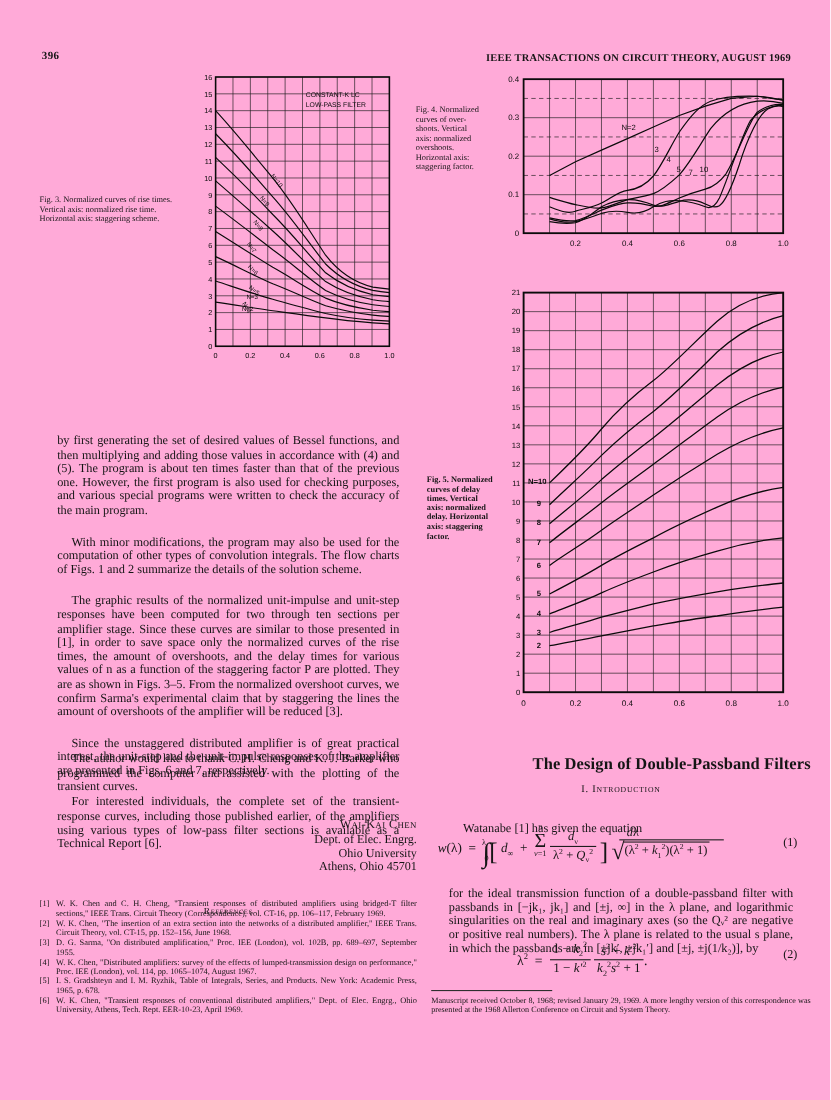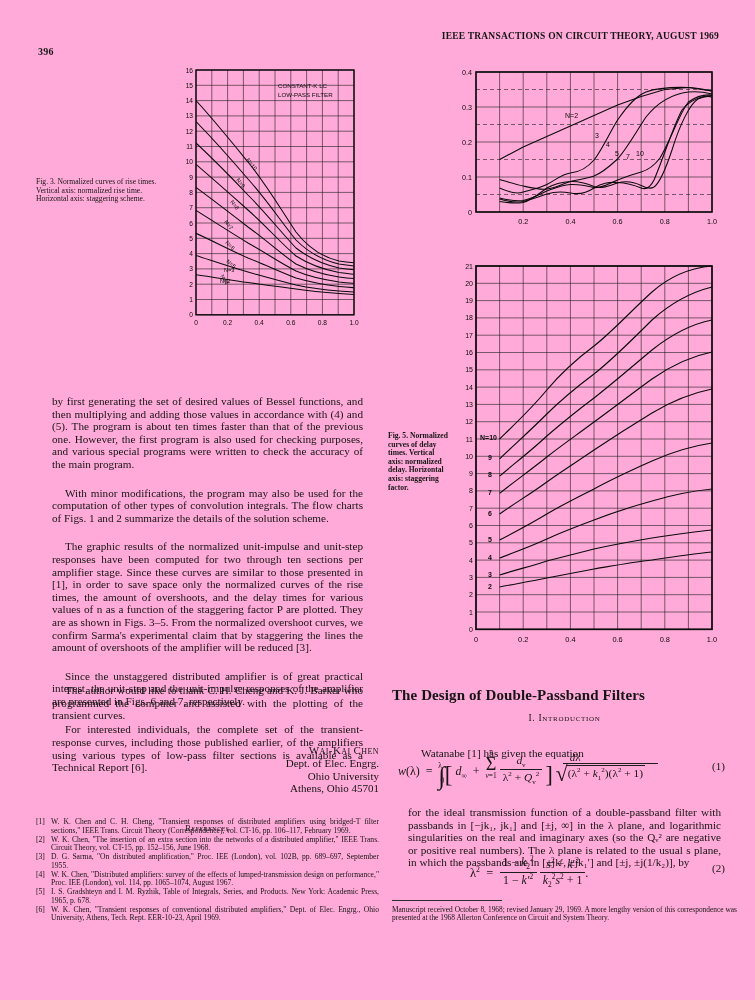--- a/index.html
+++ b/index.html
@@ -3,38 +3,38 @@
 <meta charset="utf-8">
 <style>
   html,body{margin:0;padding:0;background:#ffffff;}
   body{width:755px;height:1000px;position:relative;overflow:hidden;
        font-family:"Liberation Serif",serif;color:#1a1a1a;
        filter: contrast(1.05);}
   .page{position:absolute;inset:0;background:#f9a8d4;}
 
   
   .folio{position:absolute;left:38px;top:46px;font-size:10px;font-weight:bold;letter-spacing:.3px;}
-  .runhead{position:absolute;right:36px;top:31px;font-size:9.5px;font-weight:bold;
+  .runhead{position:absolute;right:36px;top:48px;font-size:9.5px;font-weight:bold;
            letter-spacing:.2px;white-space:nowrap;}
 
   
   .col{position:absolute;font-size:11.2px;line-height:12.6px;text-align:justify;
        -webkit-hyphens:auto;hyphens:auto;}
   .col p{margin:16px;text-indent:13px;}
   .col p.noind{text-indent:0;}
   .center{text-align:center;text-indent:0 !important;}
   .smallcaps{font-variant:small-caps;letter-spacing:.5px;}
   .sig{text-align:right;font-size:11px;line-height:12.8px;}
   .sig .nm{font-variant:small-caps;letter-spacing:.4px;}
 
   .refs{position:absolute;font-size:7.6px;line-height:8.5px;text-align:justify;}
   .refs .item{position:relative;padding-left:15px;margin-bottom:.5px;}
   .refs .num{position:absolute;left:0;top:0;}
 
-  .arttitle{position:absolute;font-size:15px;font-weight:bold;letter-spacing:.1px;}
+  .arttitle{position:absolute;font-size:15px;font-weight:bold;letter-spacing:.1px;text-align:right;}
   .secthead{position:absolute;font-size:9.5px;font-variant:small-caps;letter-spacing:.7px;text-align:center;}
 
   .eq{position:absolute;font-family:"Liberation Serif",serif;}
   .eqnum{position:absolute;font-size:11px;}
 
   .footnote{position:absolute;font-size:7.4px;line-height:8.4px;text-align:justify;}
   .fnrule{position:absolute;height:1px;background:#333;}
 
   
   .cap{position:absolute;font-size:7.6px;line-height:8.6px;}
@@ -169,20 +169,24 @@
         <text x="56" y="160" transform="rotate(52,56,160)">N=7</text>
         <text x="57" y="181" transform="rotate(45,57,181)">N=6</text>
         <text x="58" y="200" transform="rotate(40,58,200)">N=5</text>
         <text x="52" y="214" transform="rotate(60,52,214)">N=4</text>
         <text x="56" y="210">N=3</text>
         <text x="52" y="221">N=2</text>
       </g>
     </svg>
   </div>
 
+  <div class="cap" style="left:378px;top:96px;width:60px;">
+    <span class="lbl">Fig. 4.</span>
+    <span>Normalized curves of over-shoots. Vertical axis: normalized overshoots. Horizontal axis: staggering factor.</span>
+  </div>
 
   <div class="figwrap" style="left:440px;top:62px;">
     <svg width="290" height="185" viewBox="0 0 290 185">
       <g stroke="#222" stroke-width="0.6" fill="none">
         <line x1="36" y1="10" x2="272" y2="10"></line>
         <line x1="36" y1="45" x2="272" y2="45"></line>
         <line x1="36" y1="80" x2="272" y2="80"></line>
         <line x1="36" y1="115" x2="272" y2="115"></line>
         <line x1="36" y1="150" x2="272" y2="150"></line>
         <line x1="36" y1="27.5" x2="272" y2="27.5" stroke-dasharray="4 3"></line>

